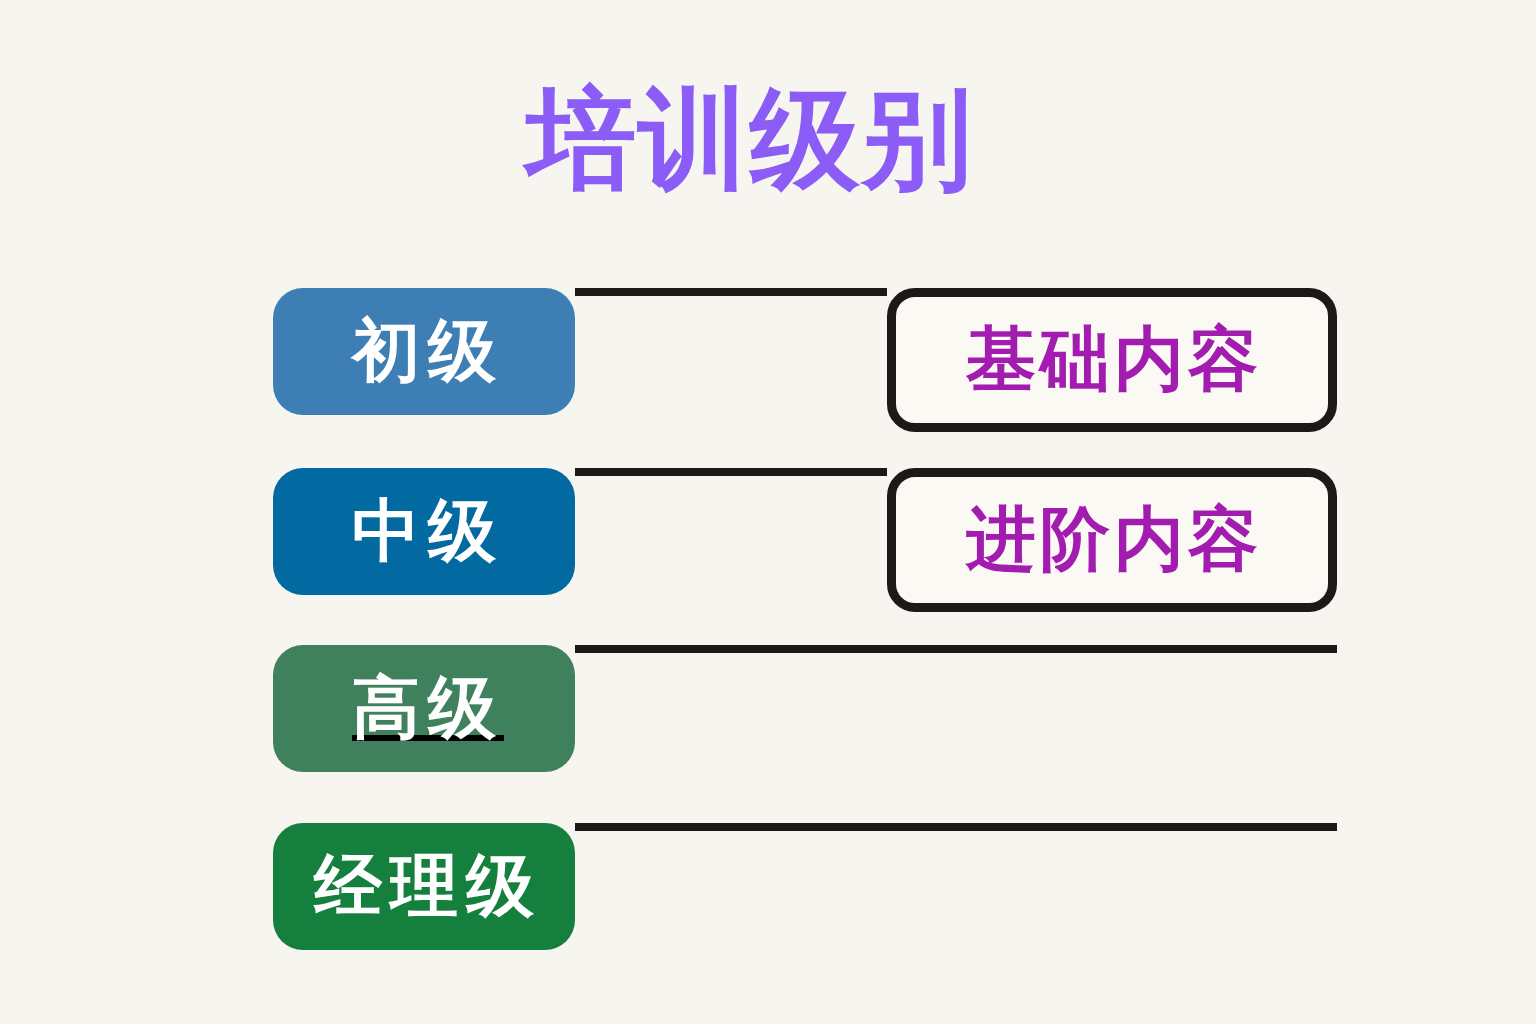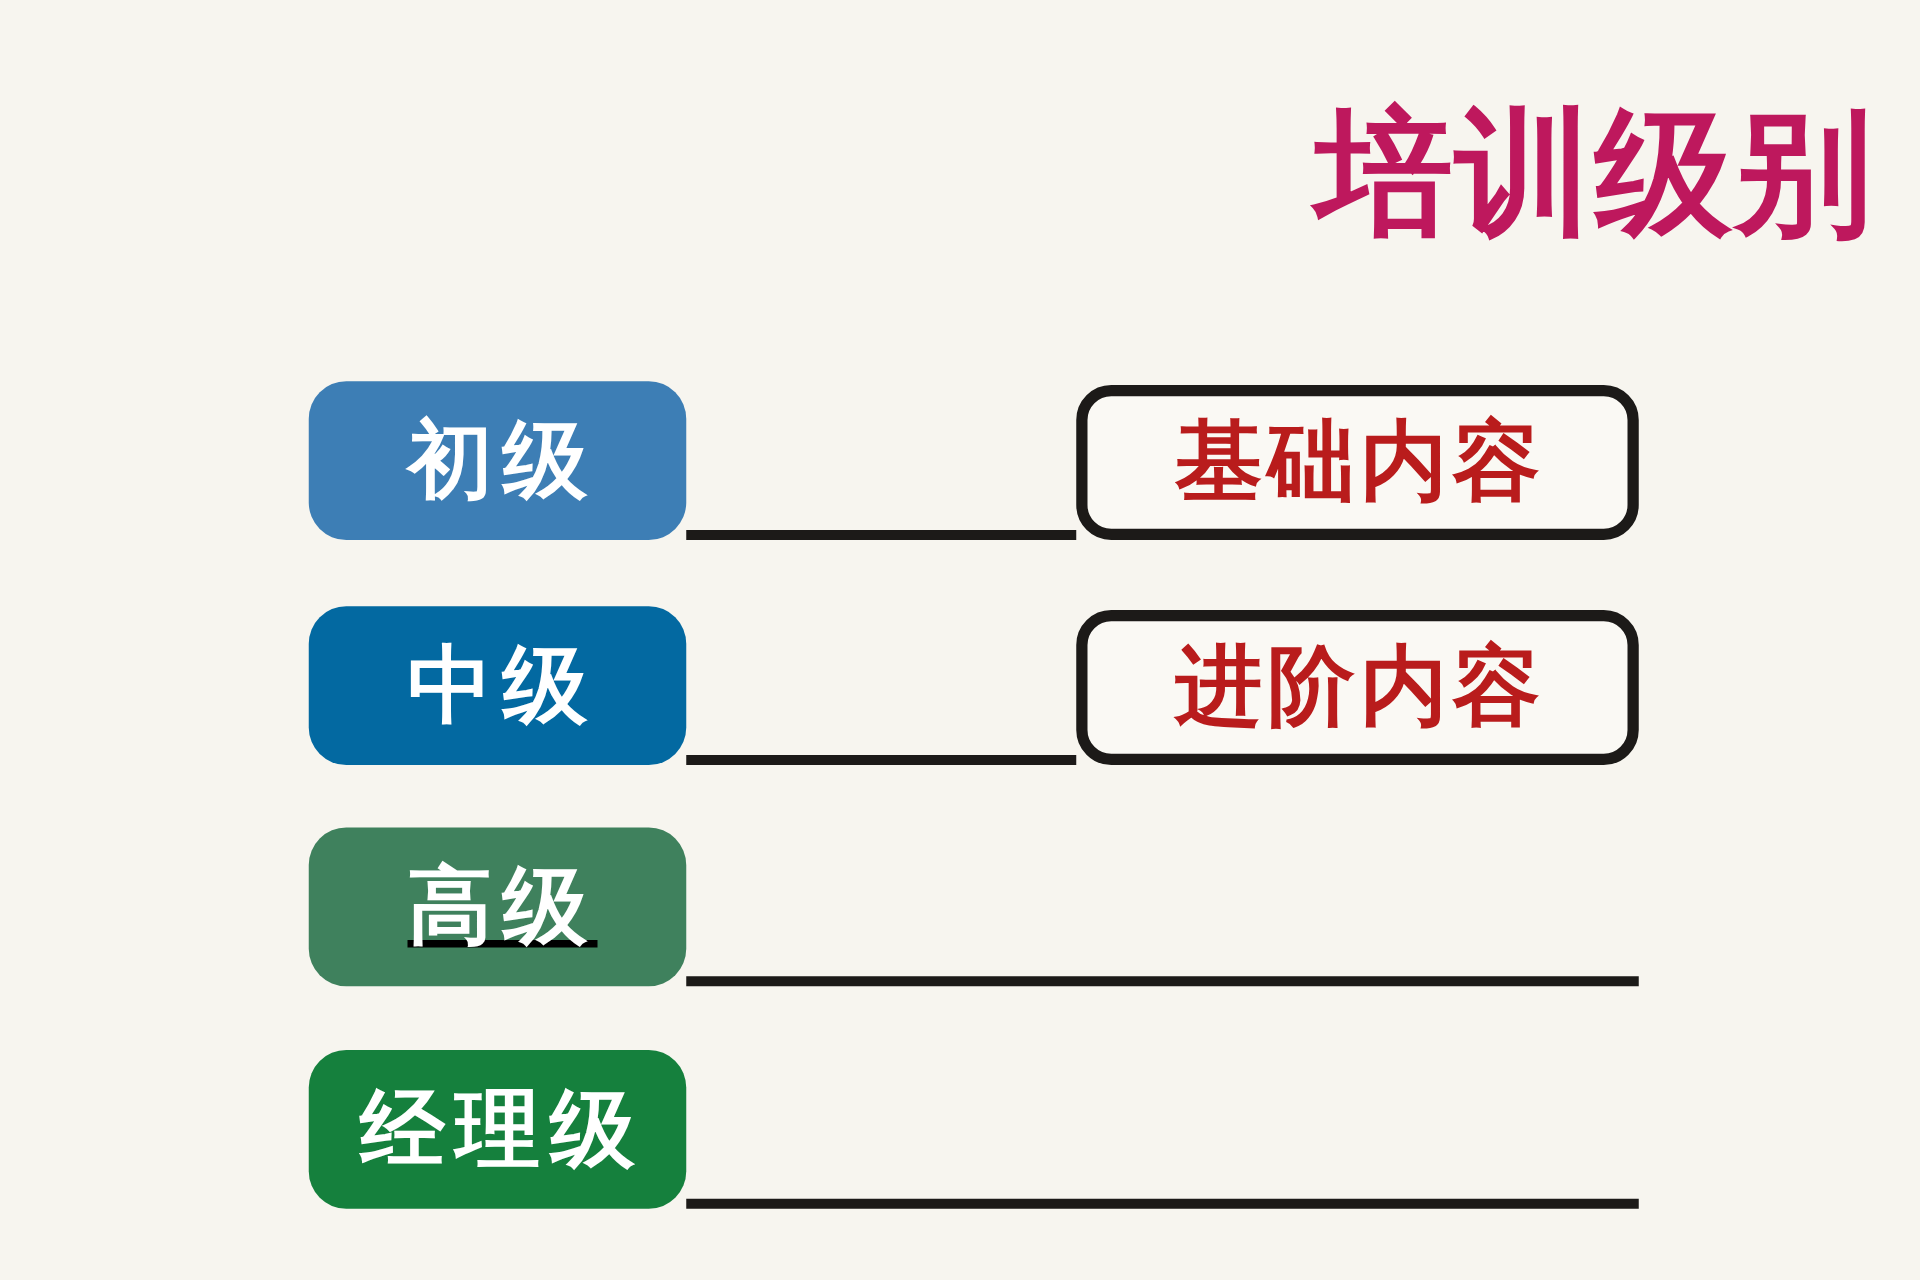--- a/index.html
+++ b/index.html
@@ -15,36 +15,36 @@
     background: #f7f5ef;
     font-family: "Liberation Sans", "DejaVu Sans", sans-serif;
   }
 
   
   .title {
     position: absolute;
     top: 78px;
     left: 0;
     width: 1500px;
-    text-align: right;
+    text-align: center;
     font-size: 110px;
     font-weight: 800;
     letter-spacing: 2px;
-    color: #be185d;
+    color: #8b5cf6;
     line-height: 1.1;
   }
 
   
   .row {
     position: absolute;
-    left: 211px;
+    left: 237px;
     width: 1100px;
     height: 144px;
     display: flex;
-    align-items: flex-end;
+    align-items: flex-start;
     padding-left: 36px;
   }
   .row:nth-of-type(1) { top: 288px; }
   .row:nth-of-type(2) { top: 468px; }
   .row:nth-of-type(3) { top: 645px; text-decoration: underline; }
   .row:nth-of-type(4) { top: 823px; }
 
   
   .badge {
     flex: 0 0 302px;
@@ -63,28 +63,28 @@
   
   .connector {
     flex: 1 1 auto;
     height: 8px;
     background: #1c1a18;
   }
 
   
   .content-box {
     flex: 0 0 450px;
-    height: 124px;
+    height: 144px;
     background: #faf9f4;
     border: 9px solid #1c1a18;
     border-radius: 28px;
     display: flex;
     align-items: center;
     justify-content: center;
-    color: #b91c1c;
+    color: #a21caf;
     font-size: 70px;
     font-weight: 800;
     letter-spacing: 4px;
     text-indent: 4px;
   }
 </style>
 </head>
 <body>
 
 <h1 class="title">培训级别</h1>

